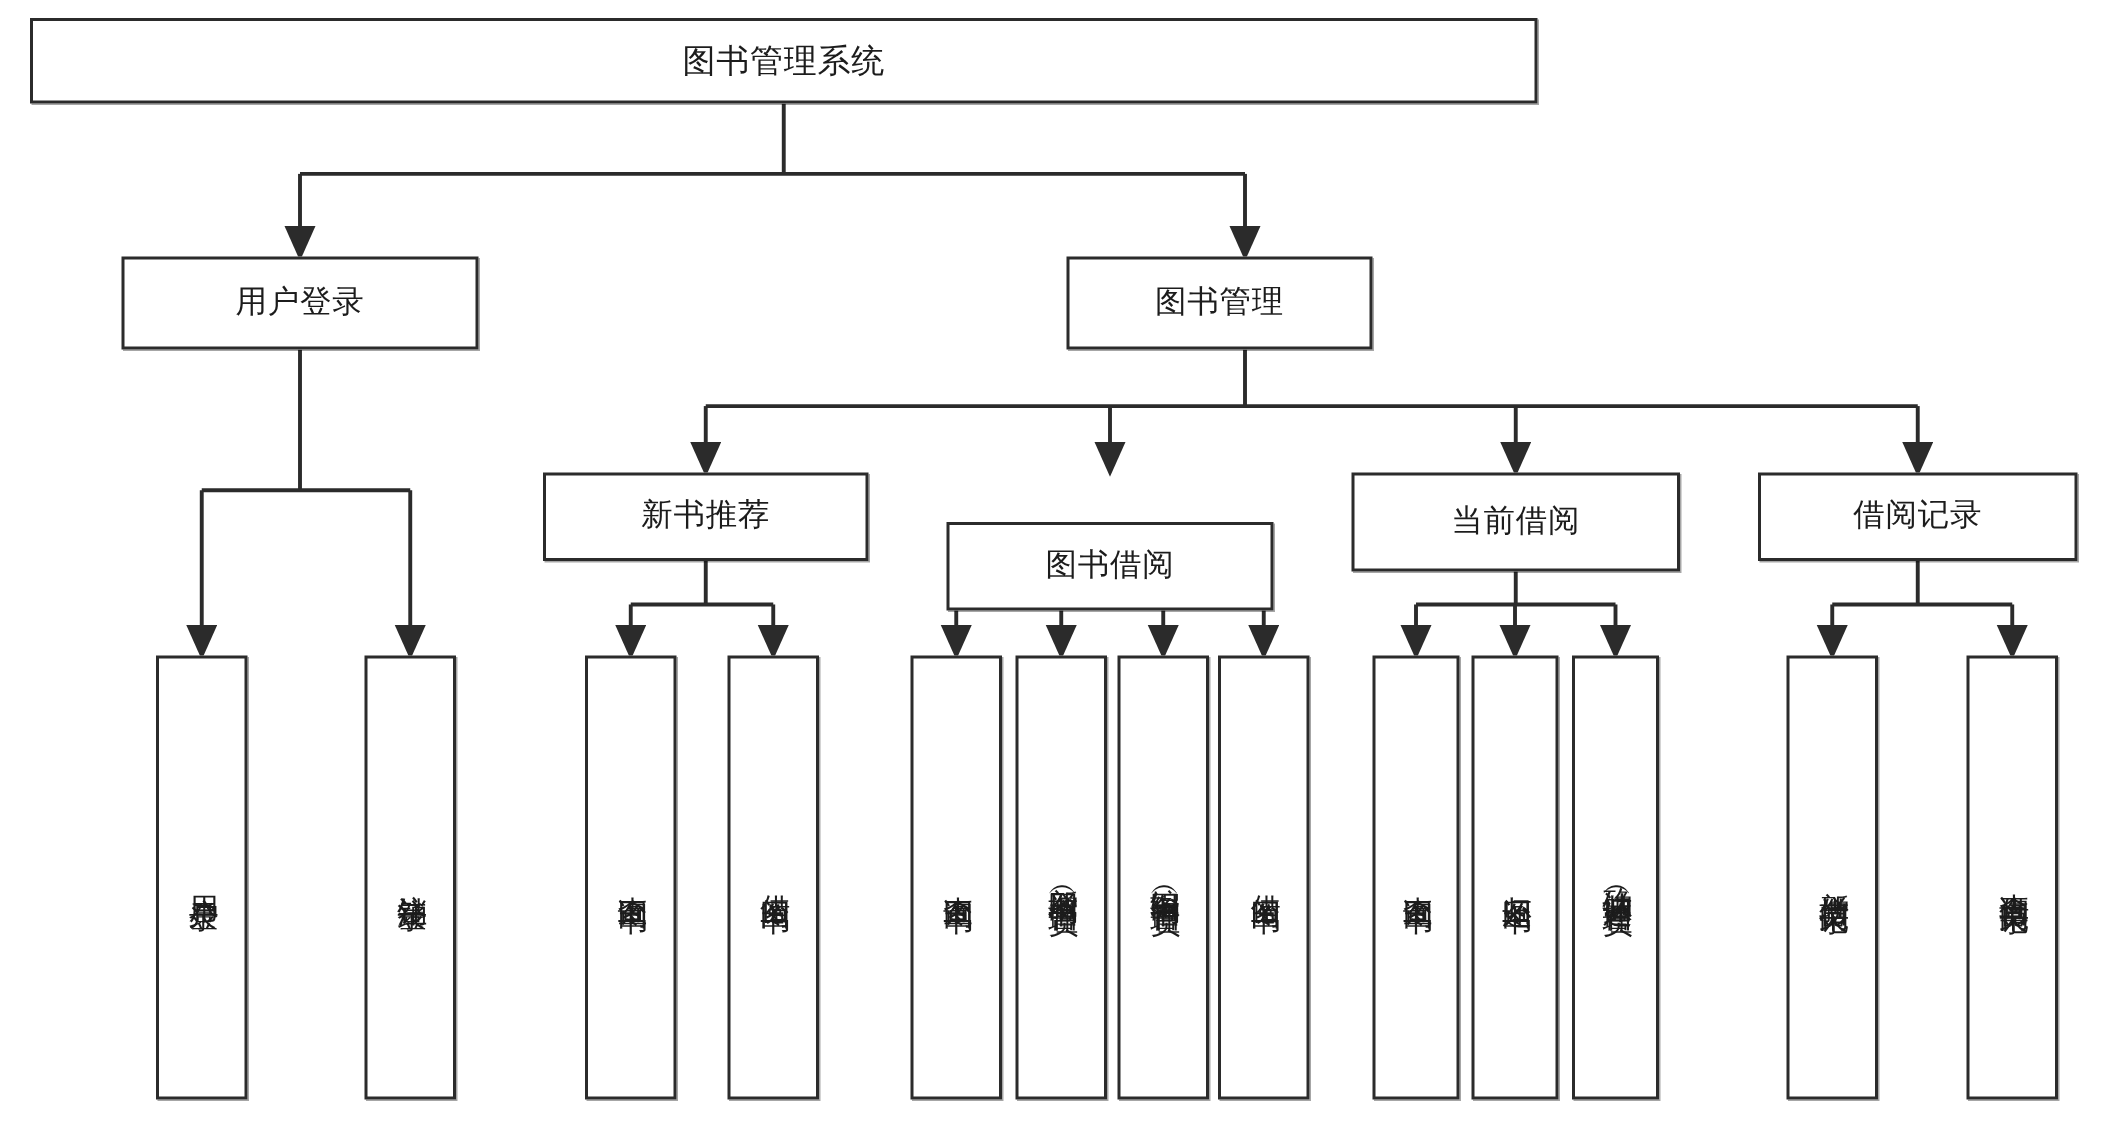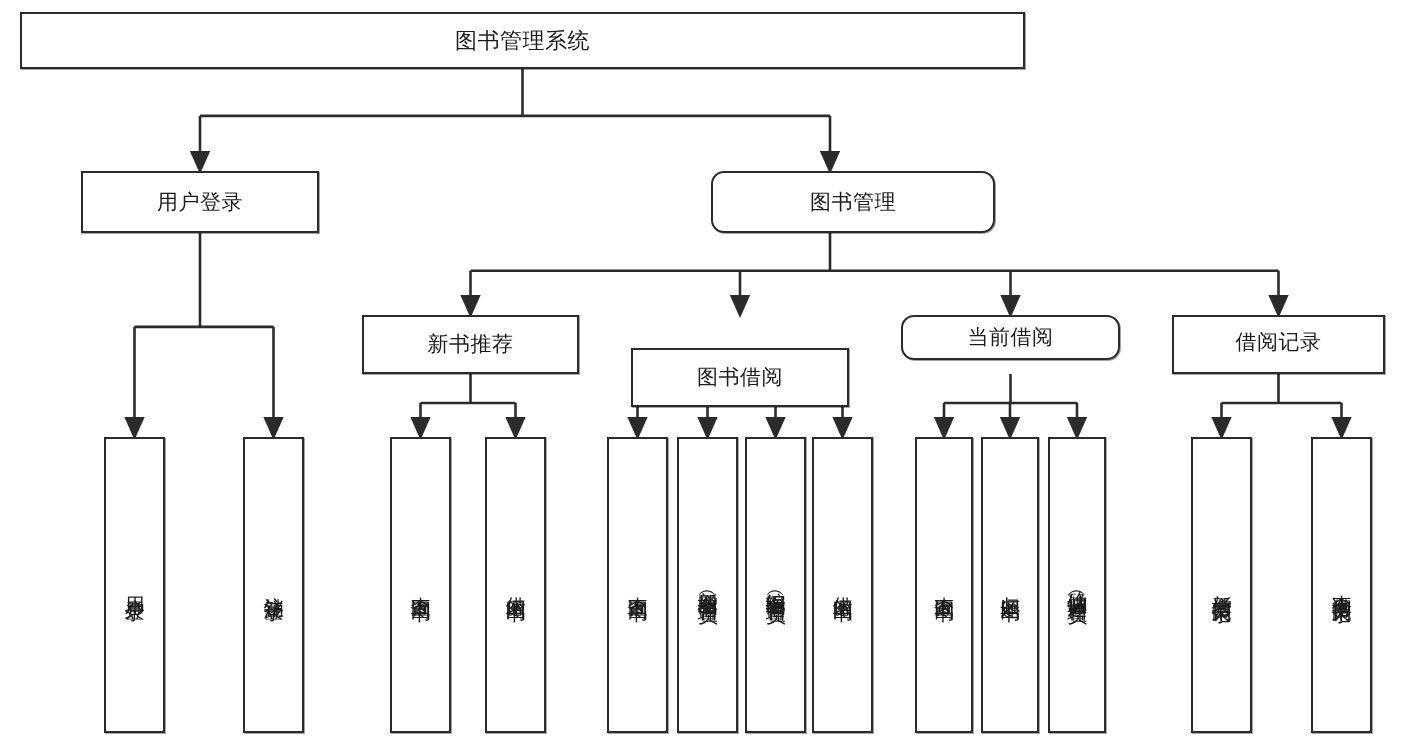--- a/index.html
+++ b/index.html
@@ -110,33 +110,33 @@
       </g>
   </svg>
 
   <div id="node-layer">
       <div class="node level-0" style="left: 20px; top: 12px; width: 1005px; height: 57px; justify-content: center;">
         <span class="node-label">图书管理系统</span>
       </div>
       <div class="node level-1" style="left: 81px; top: 171px; width: 238px; height: 62px;">
         <span class="node-label">用户登录</span>
       </div>
-      <div class="node level-1" style="left: 711px; top: 171px; width: 284px; height: 62px; border-radius: 13px;">
+      <div class="node level-1" style="left: 711px; top: 171px; width: 204px; height: 62px;">
         <span class="node-label">图书管理</span>
       </div>
       <div class="node level-2" style="left: 362px; top: 315px; width: 217px; height: 59px;">
         <span class="node-label">新书推荐</span>
       </div>
       <div class="node level-2" style="left: 631px; top: 315px; width: 218px; height: 59px; margin-top: 33px;">
         <span class="node-label">图书借阅</span>
       </div>
-      <div class="node level-2" style="left: 901px; top: 315px; width: 219px; height: 45px; border-radius: 13px;">
+      <div class="node level-2" style="left: 901px; top: 315px; width: 219px; height: 66px;">
         <span class="node-label">当前借阅</span>
       </div>
-      <div class="node level-2" style="left: 1172px; top: 315px; width: 213px; height: 59px; font-family: Liberation Mono, monospace;">
+      <div class="node level-2" style="left: 1172px; top: 315px; width: 213px; height: 59px;">
         <span class="node-label">借阅记录</span>
       </div>
       <div class="node level-3 vertical" style="left: 104px; top: 437px; width: 61px; height: 296px;">
         <span class="node-label">用户登录</span>
       </div>
       <div class="node level-3 vertical" style="left: 243px; top: 437px; width: 61px; height: 296px;">
         <span class="node-label">注销登录</span>
       </div>
       <div class="node level-3 vertical" style="left: 390px; top: 437px; width: 61px; height: 296px;">
         <span class="node-label">查询图书</span>

